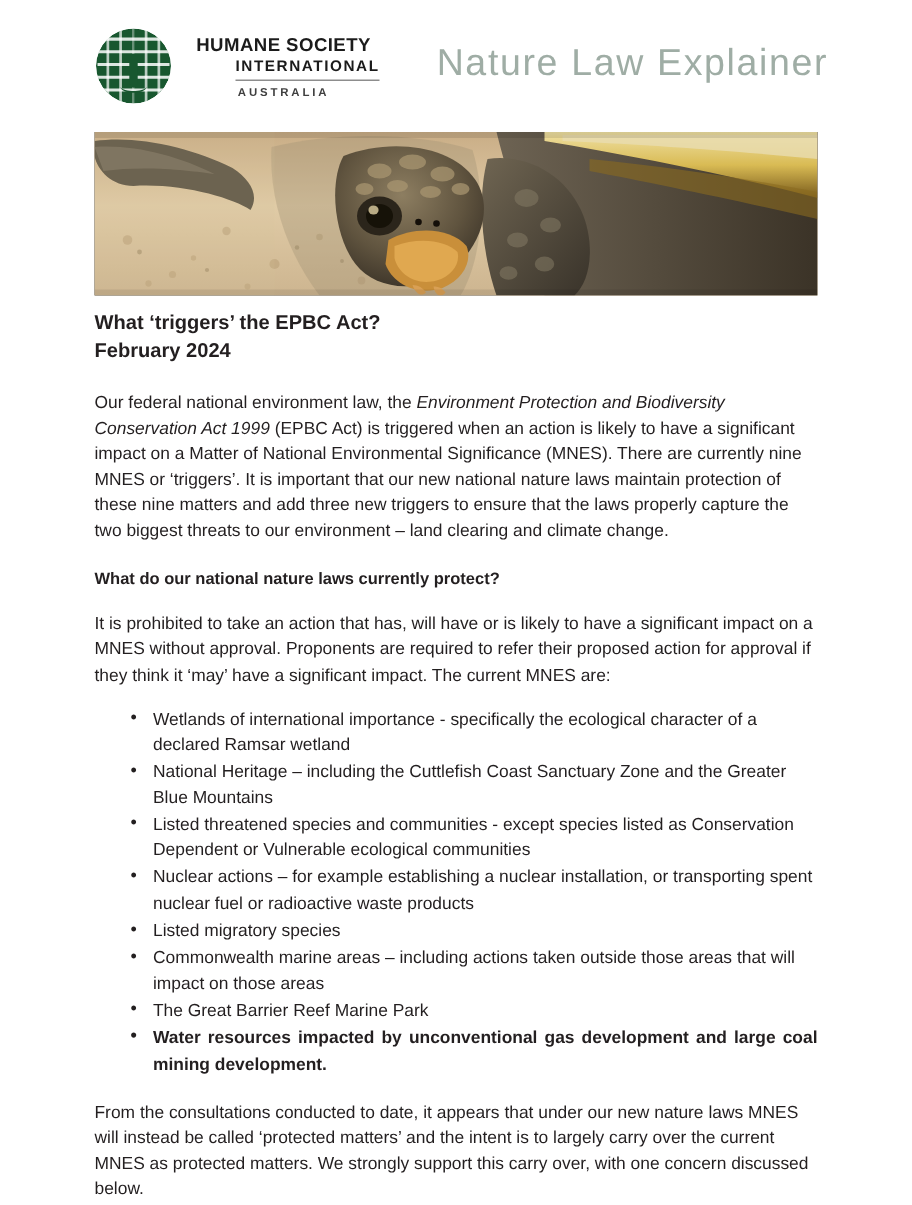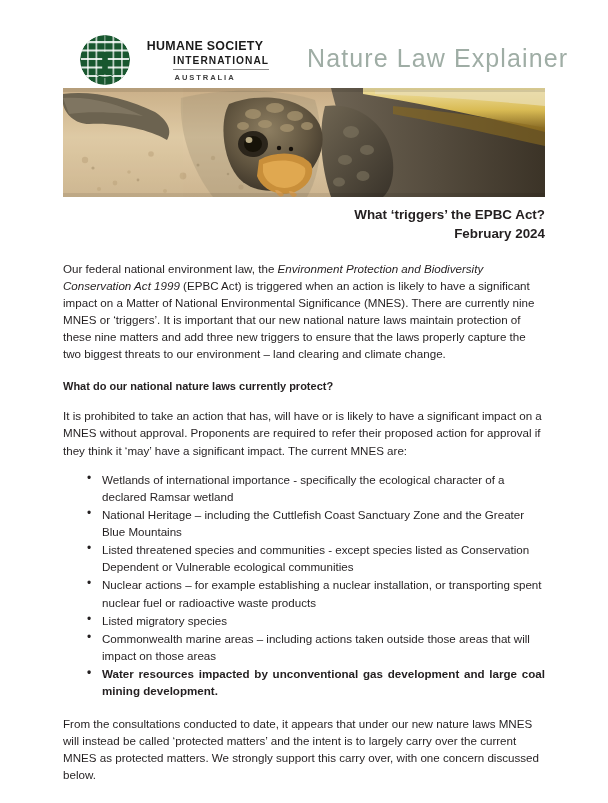--- a/index.html
+++ b/index.html
@@ -10,21 +10,21 @@
     background: #ffffff;
     font-family: "Liberation Sans", sans-serif;
     color: #231f20;
     overflow: hidden;
   }
   .page {
     position: relative;
     width: 608px;
     height: 701px;
     background: #ffffff;
-    padding: 16px;
+    padding: 0;
   }
 
   
   .header {
     display: flex;
     align-items: center;
     padding: 16px 0 8px 63px;
     height: 80px;
   }
   .logo-mark {
@@ -97,21 +97,21 @@
   .banner svg { display: block; width: 482px; height: 109px; }
 
   
   .content {
     position: absolute;
     left: 63px;
     top: 205px;
     width: 482px;
   }
   .doc-title {
-    text-align: right;
+    text-align: left;
     font-size: 13.4px;
     font-weight: bold;
     color: #231f20;
     line-height: 1.45;
   }
   .doc-title .line2 { display: block; }
 
   p.body-text {
     font-size: 11.6px;
     line-height: 1.47;
@@ -321,19 +321,20 @@
 
     <p class="body-text">It is prohibited to take an action that has, will have or is likely to have a significant impact on a MNES without approval. Proponents are required to refer their proposed action for approval if they think it ‘may’ have a significant impact. The current MNES are:</p>
 
     <ul class="mnes-list">
       <li>Wetlands of international importance - specifically the ecological character of a declared Ramsar wetland</li>
       <li>National Heritage – including the Cuttlefish Coast Sanctuary Zone and the Greater Blue Mountains</li>
       <li>Listed threatened species and communities - except species listed as Conservation Dependent or Vulnerable ecological communities</li>
       <li>Nuclear actions – for example establishing a nuclear installation, or transporting spent nuclear fuel or radioactive waste products</li>
       <li>Listed migratory species</li>
       <li>Commonwealth marine areas – including actions taken outside those areas that will impact on those areas</li>
+      <li>The Great Barrier Reef Marine Park</li>
       <li class="justified">Water resources impacted by unconventional gas development and large coal mining development.</li>
     </ul>
 
     <p class="body-text tail">From the consultations conducted to date, it appears that under our new nature laws MNES will instead be called ‘protected matters’ and the intent is to largely carry over the current MNES as protected matters. We strongly support this carry over, with one concern discussed below.</p>
 
   </div>
 </div>
 
 </body></html>

